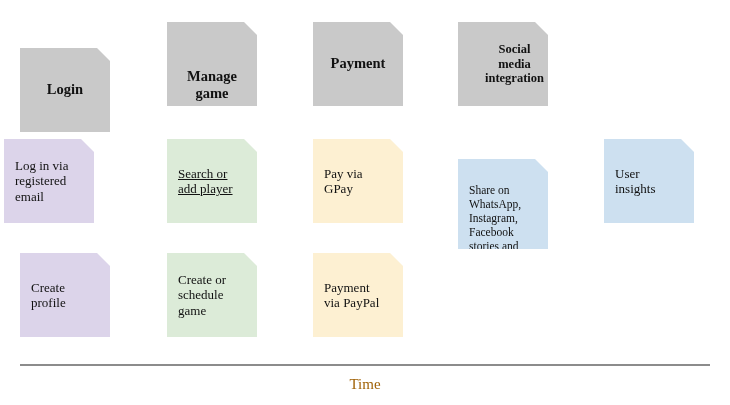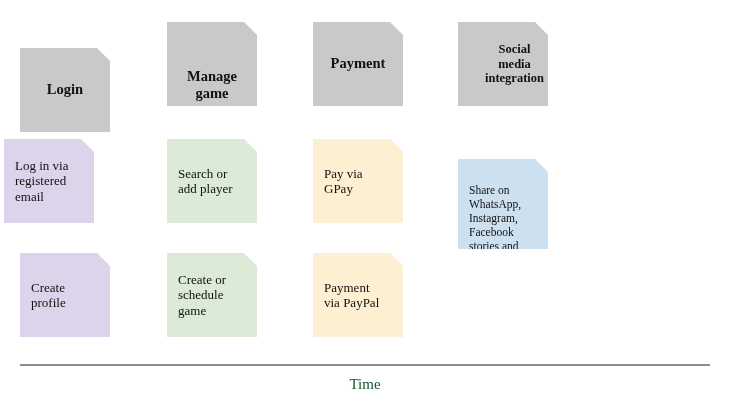--- a/index.html
+++ b/index.html
@@ -78,21 +78,21 @@
     height: 2px;
     background: #8c8c8c;
   }
   #time-axis-label {
     position: absolute;
     left: 0;
     top: 376px;
     width: 730px;
     text-align: center;
     font-size: 15px;
-    color: #14532d;
+    color: #a16207;
   }
 </style>
 </head>
 <body>
 
 <div id="board">
 
   <div class="note note-header" style="left:20px; top:22px; width:90px; height:84px;margin-top:26px;">
     <span class="note-text">Login</span>
   </div>
@@ -106,21 +106,21 @@
   <div class="note note-card" style="left:20px; top:253px; width:90px; height:84px; background:#dcd4ea;">
     <span class="note-text">Create
 profile</span>
   </div>
 
   <div class="note note-header" style="left:167px; top:22px; width:90px; height:84px;align-items:flex-end;">
     <span class="note-text">Manage
 game</span>
   </div>
 
-  <div class="note note-card" style="left:167px; top:139px; width:90px; height:84px; background:#dcebd8;">
+  <div class="note note-card" style="left:167px; top:139px; width:90px; height:84px; background:#dcebd8;text-decoration:underline;">
     <span class="note-text">Search or
 add player</span>
   </div>
 
   <div class="note note-card" style="left:167px; top:253px; width:90px; height:84px; background:#dcebd8;">
     <span class="note-text">Create or
 schedule
 game</span>
   </div>
 
@@ -147,17 +147,21 @@
   <div class="note note-card dense" style="left:458px; top:136px; width:90px; height:90px; background:#cde0f0;">
     <span class="note-text">Share on
 WhatsApp,
 Instagram,
 Facebook
 stories and
 post</span>
   </div>
 
 
+  <div class="note note-card" style="left:604px; top:139px; width:90px; height:84px; background:#cde0f0;">
+    <span class="note-text">User
+insights</span>
+  </div>
 
   <div id="time-axis-line"></div>
   <div id="time-axis-label">Time</div>
 
 </div>
 
 </body></html>

